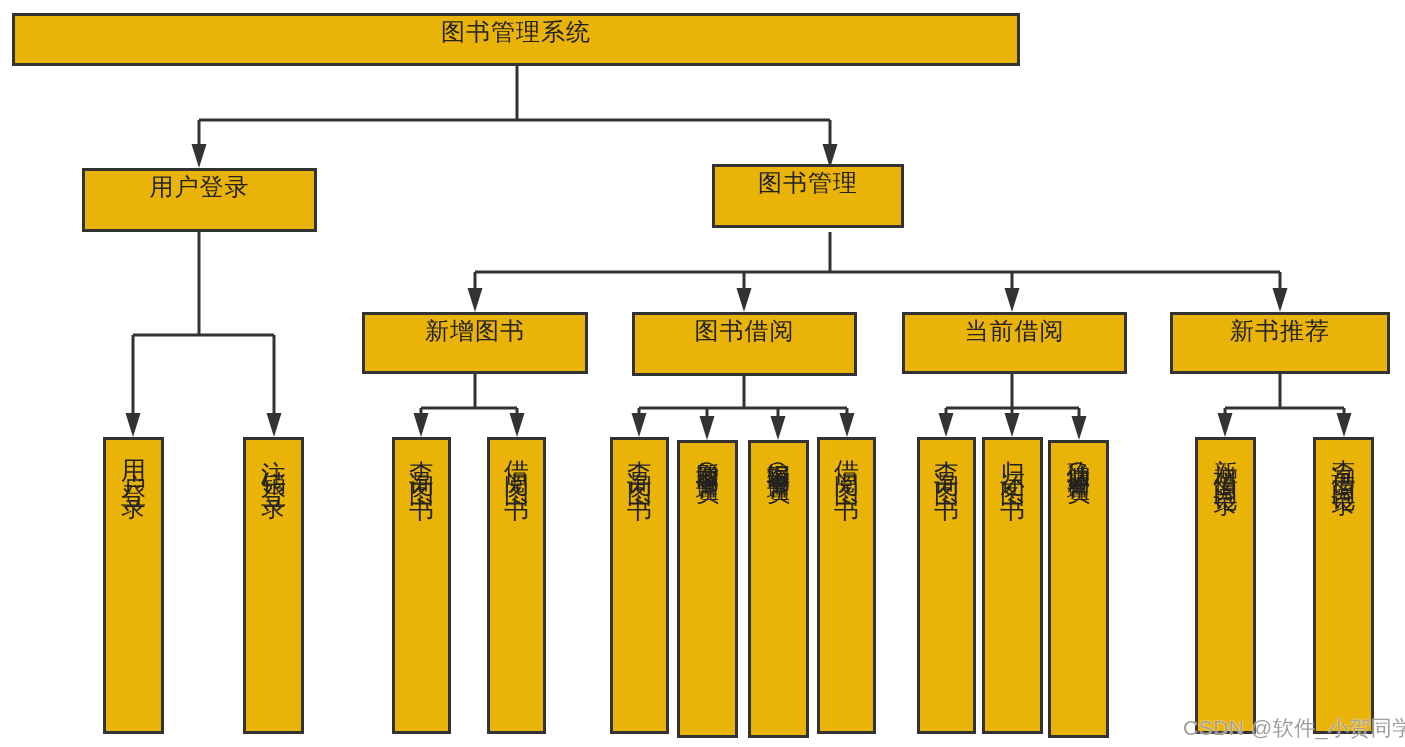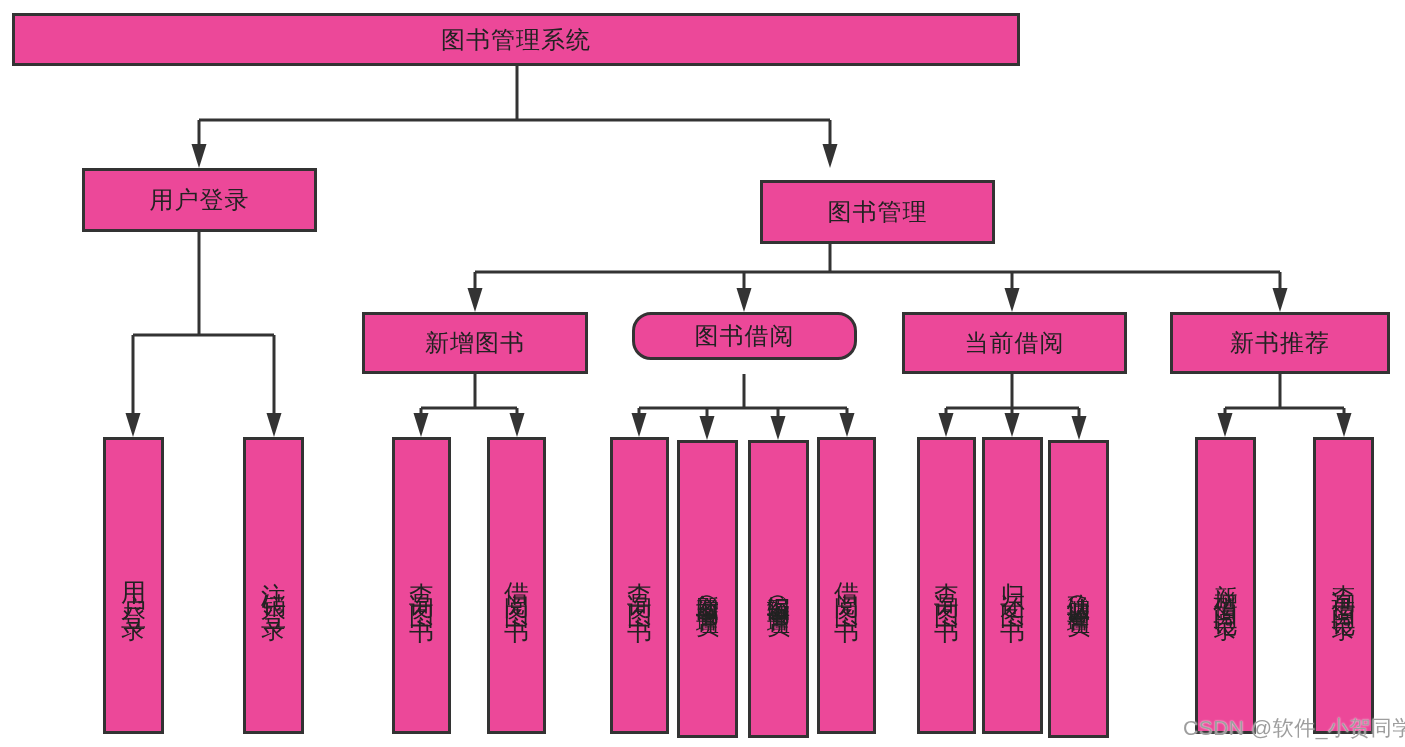--- a/index.html
+++ b/index.html
@@ -2,22 +2,22 @@
 <html><head>
 <meta charset="utf-8">
 <style>
   html,body { margin:0; padding:0; background:#ffffff; }
   .canvas {
     position:relative; width:1405px; height:747px; background:#ffffff;
     font-family:"Liberation Sans", sans-serif; color:#222222; overflow:hidden;
   }
   .connectors { position:absolute; left:0; top:0; z-index:1; }
   .node {
-    position:absolute; background:#ec4899; border:3px solid #333333;
-    box-sizing:border-box; display:flex; align-items:center; justify-content:center;
+    position:absolute; background:#eab308; border:3px solid #333333;
+    box-sizing:border-box; display:flex; justify-content:center;
     z-index:2;
   }
   .hlabel { font-size:24px; letter-spacing:1px; white-space:nowrap; }
   .vlabel {
     writing-mode:vertical-rl; text-orientation:mixed;
     font-size:25px; letter-spacing:12px; line-height:1; white-space:nowrap;
   }
   .vlabel.ls6 { letter-spacing:7px; font-size:24px; }
   .vlabel.lsAdmin { letter-spacing:3px; font-size:23px; }
   .watermark {
@@ -93,28 +93,28 @@
     </g>
   </svg>
 
   <div class="node" style="left:12px; top:13px; width:1008px; height:53px;">
     <span class="hlabel">图书管理系统</span>
   </div>
 
   <div class="node" style="left:82px; top:168px; width:235px; height:64px;">
     <span class="hlabel">用户登录</span>
   </div>
-  <div class="node" style="left:712px; top:180px; width:235px; height:64px;margin-left:48px;">
+  <div class="node" style="left:712px; top:164px; width:192px; height:64px;">
     <span class="hlabel">图书管理</span>
   </div>
 
   <div class="node" style="left:362px; top:312px; width:226px; height:62px;">
     <span class="hlabel">新增图书</span>
   </div>
-  <div class="node" style="left:632px; top:312px; width:225px; height:48px;border-radius:19px;">
+  <div class="node" style="left:632px; top:312px; width:225px; height:64px;">
     <span class="hlabel">图书借阅</span>
   </div>
   <div class="node" style="left:902px; top:312px; width:225px; height:62px;">
     <span class="hlabel">当前借阅</span>
   </div>
   <div class="node" style="left:1170px; top:312px; width:220px; height:62px;">
     <span class="hlabel">新书推荐</span>
   </div>
 
   <div class="node" style="left:103px; top:437px; width:61px; height:297px;">

